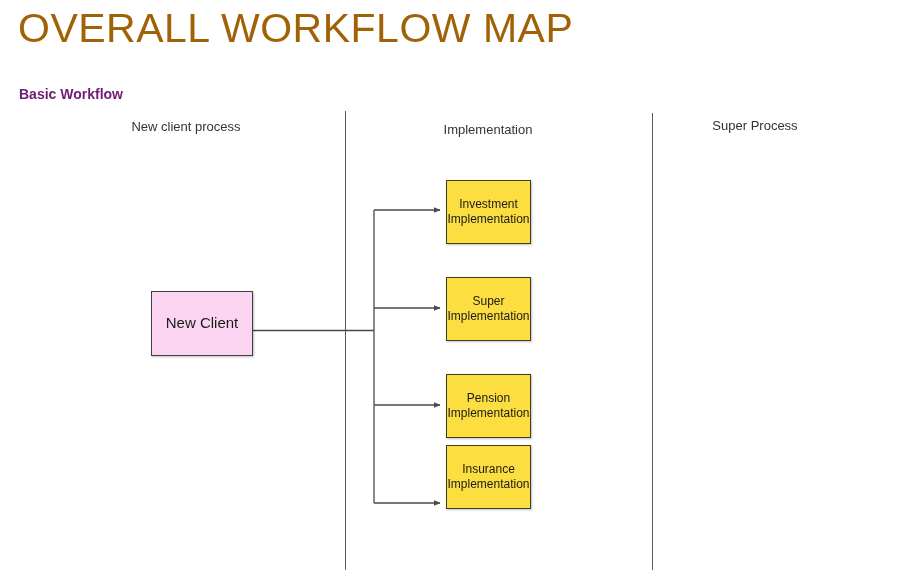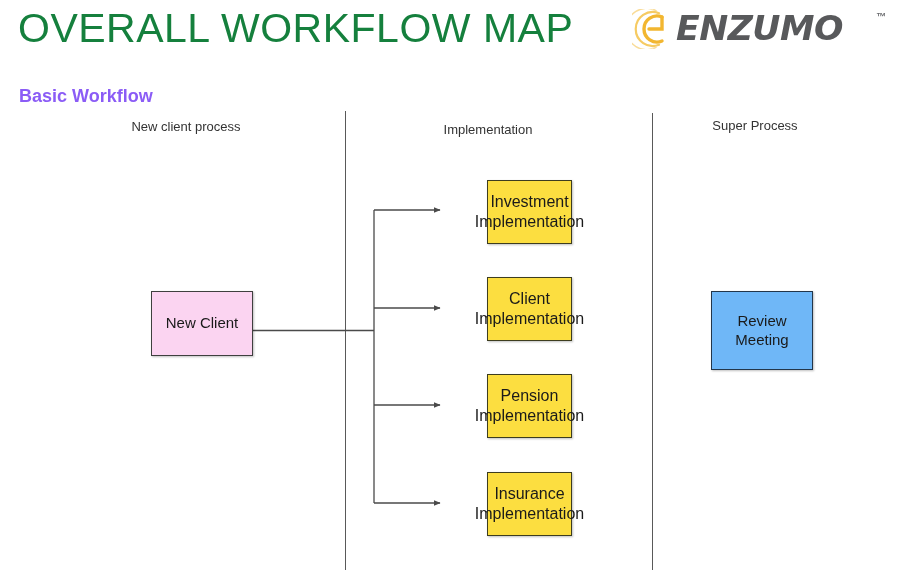--- a/index.html
+++ b/index.html
@@ -22,21 +22,21 @@
   }
 
   
   .page-title {
     position: absolute;
     left: 18px;
     top: 2px;
     font-size: 41px;
     font-weight: 300;
     letter-spacing: 0.5px;
-    color: #15803d;
+    color: #a16207;
     white-space: nowrap;
     line-height: 1.3;
   }
 
   .logo-wrap {
     position: absolute;
     left: 632px;
     top: 7px;
     width: 262px;
     height: 44px;
@@ -68,23 +68,23 @@
     top: 4px;
     font-size: 10px;
     color: #6d6e71;
     font-weight: 600;
   }
 
   .section-title {
     position: absolute;
     left: 19px;
     top: 86px;
-    font-size: 18px;
+    font-size: 14px;
     font-weight: 700;
-    color: #8b5cf6;
+    color: #701a75;
     white-space: nowrap;
   }
 
   
   .divider {
     position: absolute;
     width: 1px;
     background: #595959;
   }
   .divider.d1 { left: 345px; top: 111px; height: 459px; }
@@ -126,60 +126,44 @@
     left: 711px; top: 291px;
     width: 102px; height: 79px;
     background: #6FB7F7;
     border-color: #23364a;
     font-size: 15px;
   }
   .node-impl {
     width: 85px; height: 64px;
     background: #FCDE40;
     border-color: #3d3d1f;
-    font-size: 16px;
+    font-size: 12px;
     left: 446px;
-    margin-left: 41px;
   }
   .node-impl .label { padding: 0 3px; }
   .impl-1 { top: 180px; }
   .impl-2 { top: 277px; }
   .impl-3 { top: 374px; }
-  .impl-4 { top: 472px; }
+  .impl-4 { top: 445px; }
 
   
   #connectors {
     position: absolute;
     left: 0; top: 0;
     width: 902px; height: 581px;
     pointer-events: none;
   }
 </style>
 </head>
 <body>
 
 <div id="slide">
 
   <div class="page-title">OVERALL WORKFLOW MAP</div>
 
-  <div class="logo-wrap">
-    <div class="logo-mark">
-      <svg width="42" height="40" viewBox="0 0 42 40" xmlns="http://www.w3.org/2000/svg">
-        <g fill="none" stroke-linecap="round">
-          <path d="M30 8 A13 13 0 1 0 30 32" stroke="#F2B630" stroke-width="3.4"></path>
-          <path d="M30 8 L30 20 L17 20" stroke="#F2B630" stroke-width="3.4"></path>
-          <path d="M27 4.2 A17 17 0 1 0 27 35.8" stroke="#F6CB63" stroke-width="2.2"></path>
-          <path d="M24 1.6 A20.6 20.6 0 1 0 24 38.4" stroke="#F9DC99" stroke-width="1.5"></path>
-          <path d="M21 0.6 A23 23 0 1 0 21 39.4" stroke="#FBE8BF" stroke-width="1"></path>
-        </g>
-      </svg>
-    </div>
-    <div class="logo-word">ENZUMO</div>
-    <div class="logo-tm">™</div>
-  </div>
 
   <div class="section-title">Basic Workflow</div>
 
   <div class="divider d1"></div>
   <div class="divider d2"></div>
 
   <div class="lane-header h1">New client process</div>
   <div class="lane-header h2">Implementation</div>
   <div class="lane-header h3">Super Process</div>
 
@@ -208,39 +192,33 @@
 
   <div class="node node-impl impl-1">
     <span class="label">
       <span>Investment</span><br>
       <span>Implementation</span>
     </span>
   </div>
 
   <div class="node node-impl impl-2">
     <span class="label">
-      <span>Client</span><br>
+      <span>Super</span><br>
       <span>Implementation</span>
     </span>
   </div>
 
   <div class="node node-impl impl-3">
     <span class="label">
       <span>Pension</span><br>
       <span>Implementation</span>
     </span>
   </div>
 
   <div class="node node-impl impl-4">
     <span class="label">
       <span>Insurance</span><br>
       <span>Implementation</span>
     </span>
   </div>
 
-  <div class="node node-review-meeting">
-    <span class="label">
-      <span>Review</span><br>
-      <span>Meeting</span>
-    </span>
-  </div>
 
 </div>
 
 </body></html>

